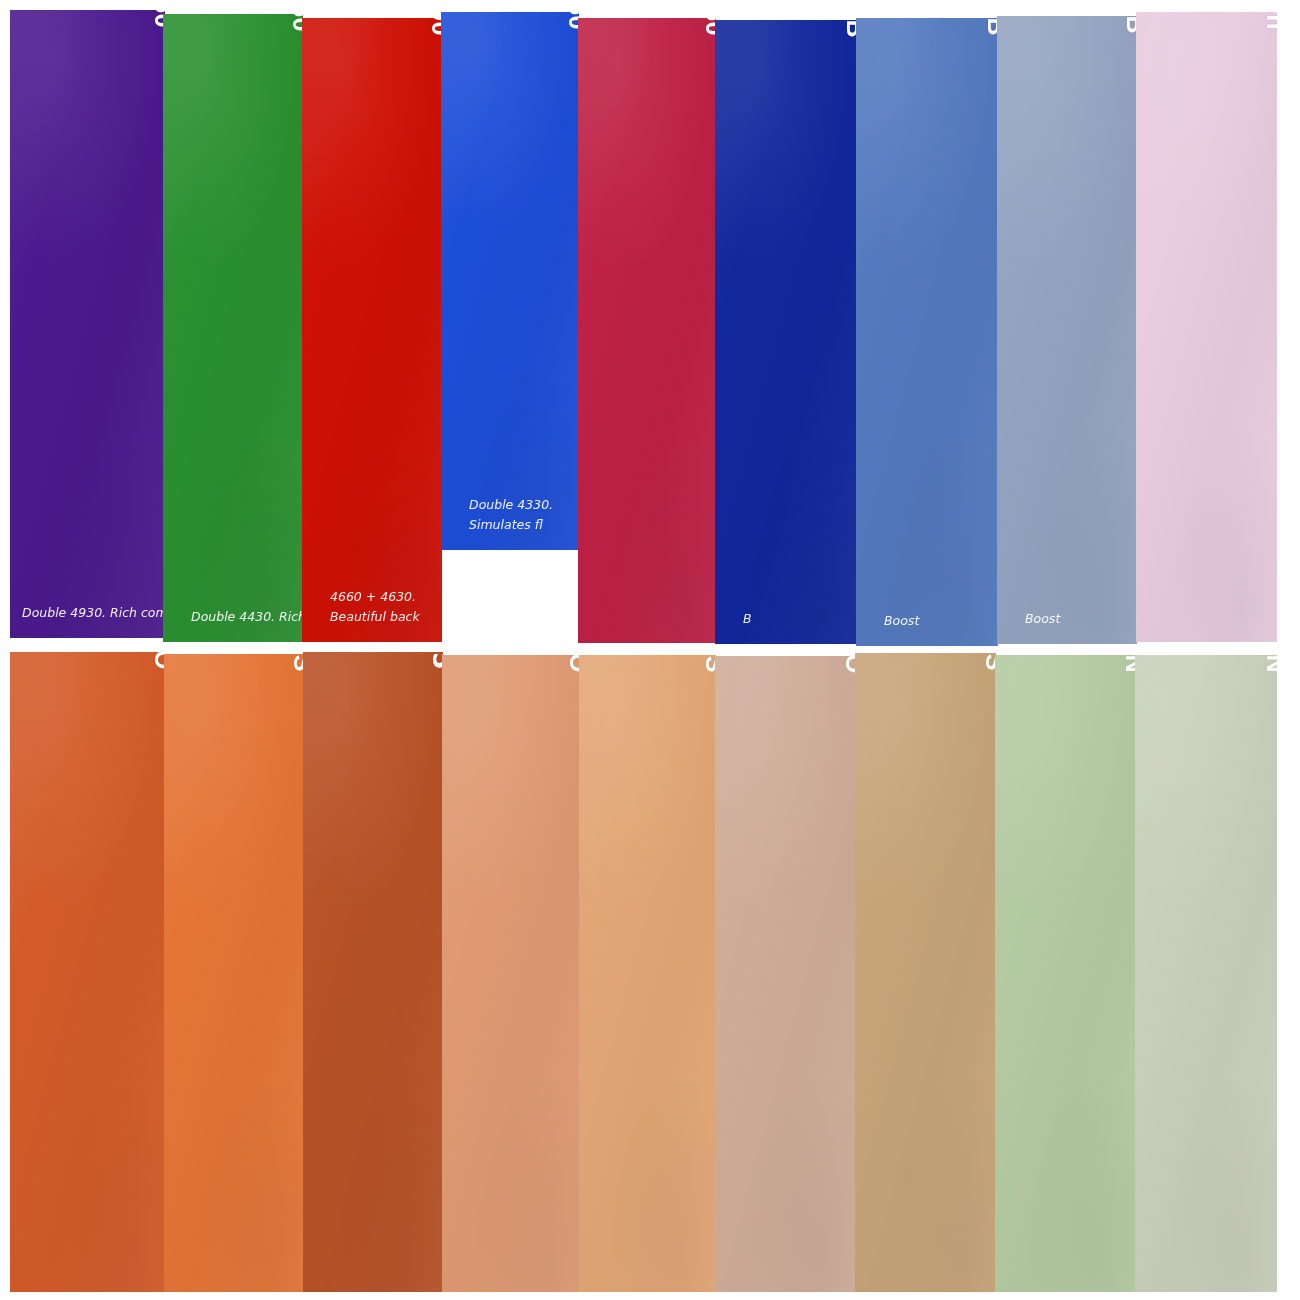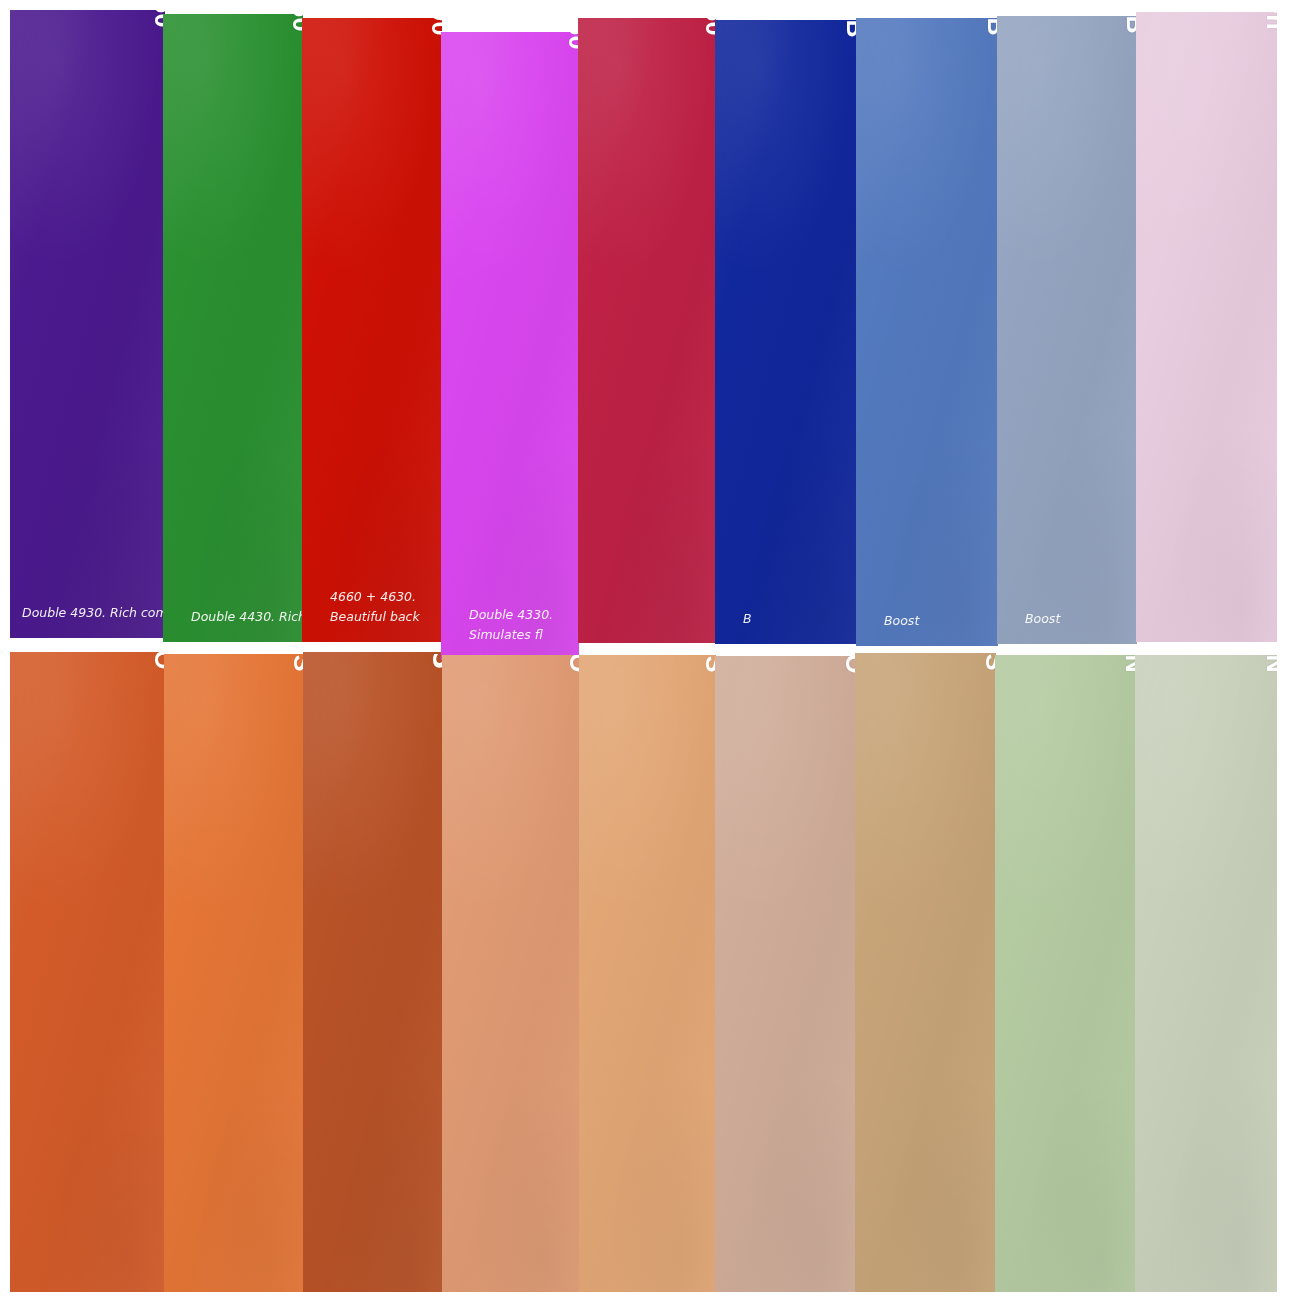--- a/index.html
+++ b/index.html
@@ -113,21 +113,21 @@
       </div>
       <div class="swatch" style="left: 302px; width: 140px; top: 8px; height: 624px; background: rgb(206, 16, 5); z-index: 3;">
         <div class="sheen"></div>
         <div class="sheen2"></div>
         <div class="swatch-label">4690</div>
         <div class="swatch-desc center">
           <span class="line">4660 + 4630.</span>
           <span class="line">Beautiful back</span>
         </div>
       </div>
-      <div class="swatch" style="left: 441px; width: 138px; top: 22px; height: 628px; background: #d946ef; z-index: 4;">
+      <div class="swatch" style="left: 441px; width: 138px; top: 2px; height: 538px; background: #1d4ed8; z-index: 4;">
         <div class="sheen"></div>
         <div class="sheen2"></div>
         <div class="swatch-label">4360</div>
         <div class="swatch-desc center">
           <span class="line">Double 4330.</span>
           <span class="line">Simulates fl</span>
         </div>
       </div>
       <div class="swatch" style="left: 578px; width: 138px; top: 8px; height: 625px; background: rgb(190, 33, 69); z-index: 5;">
         <div class="sheen"></div>

